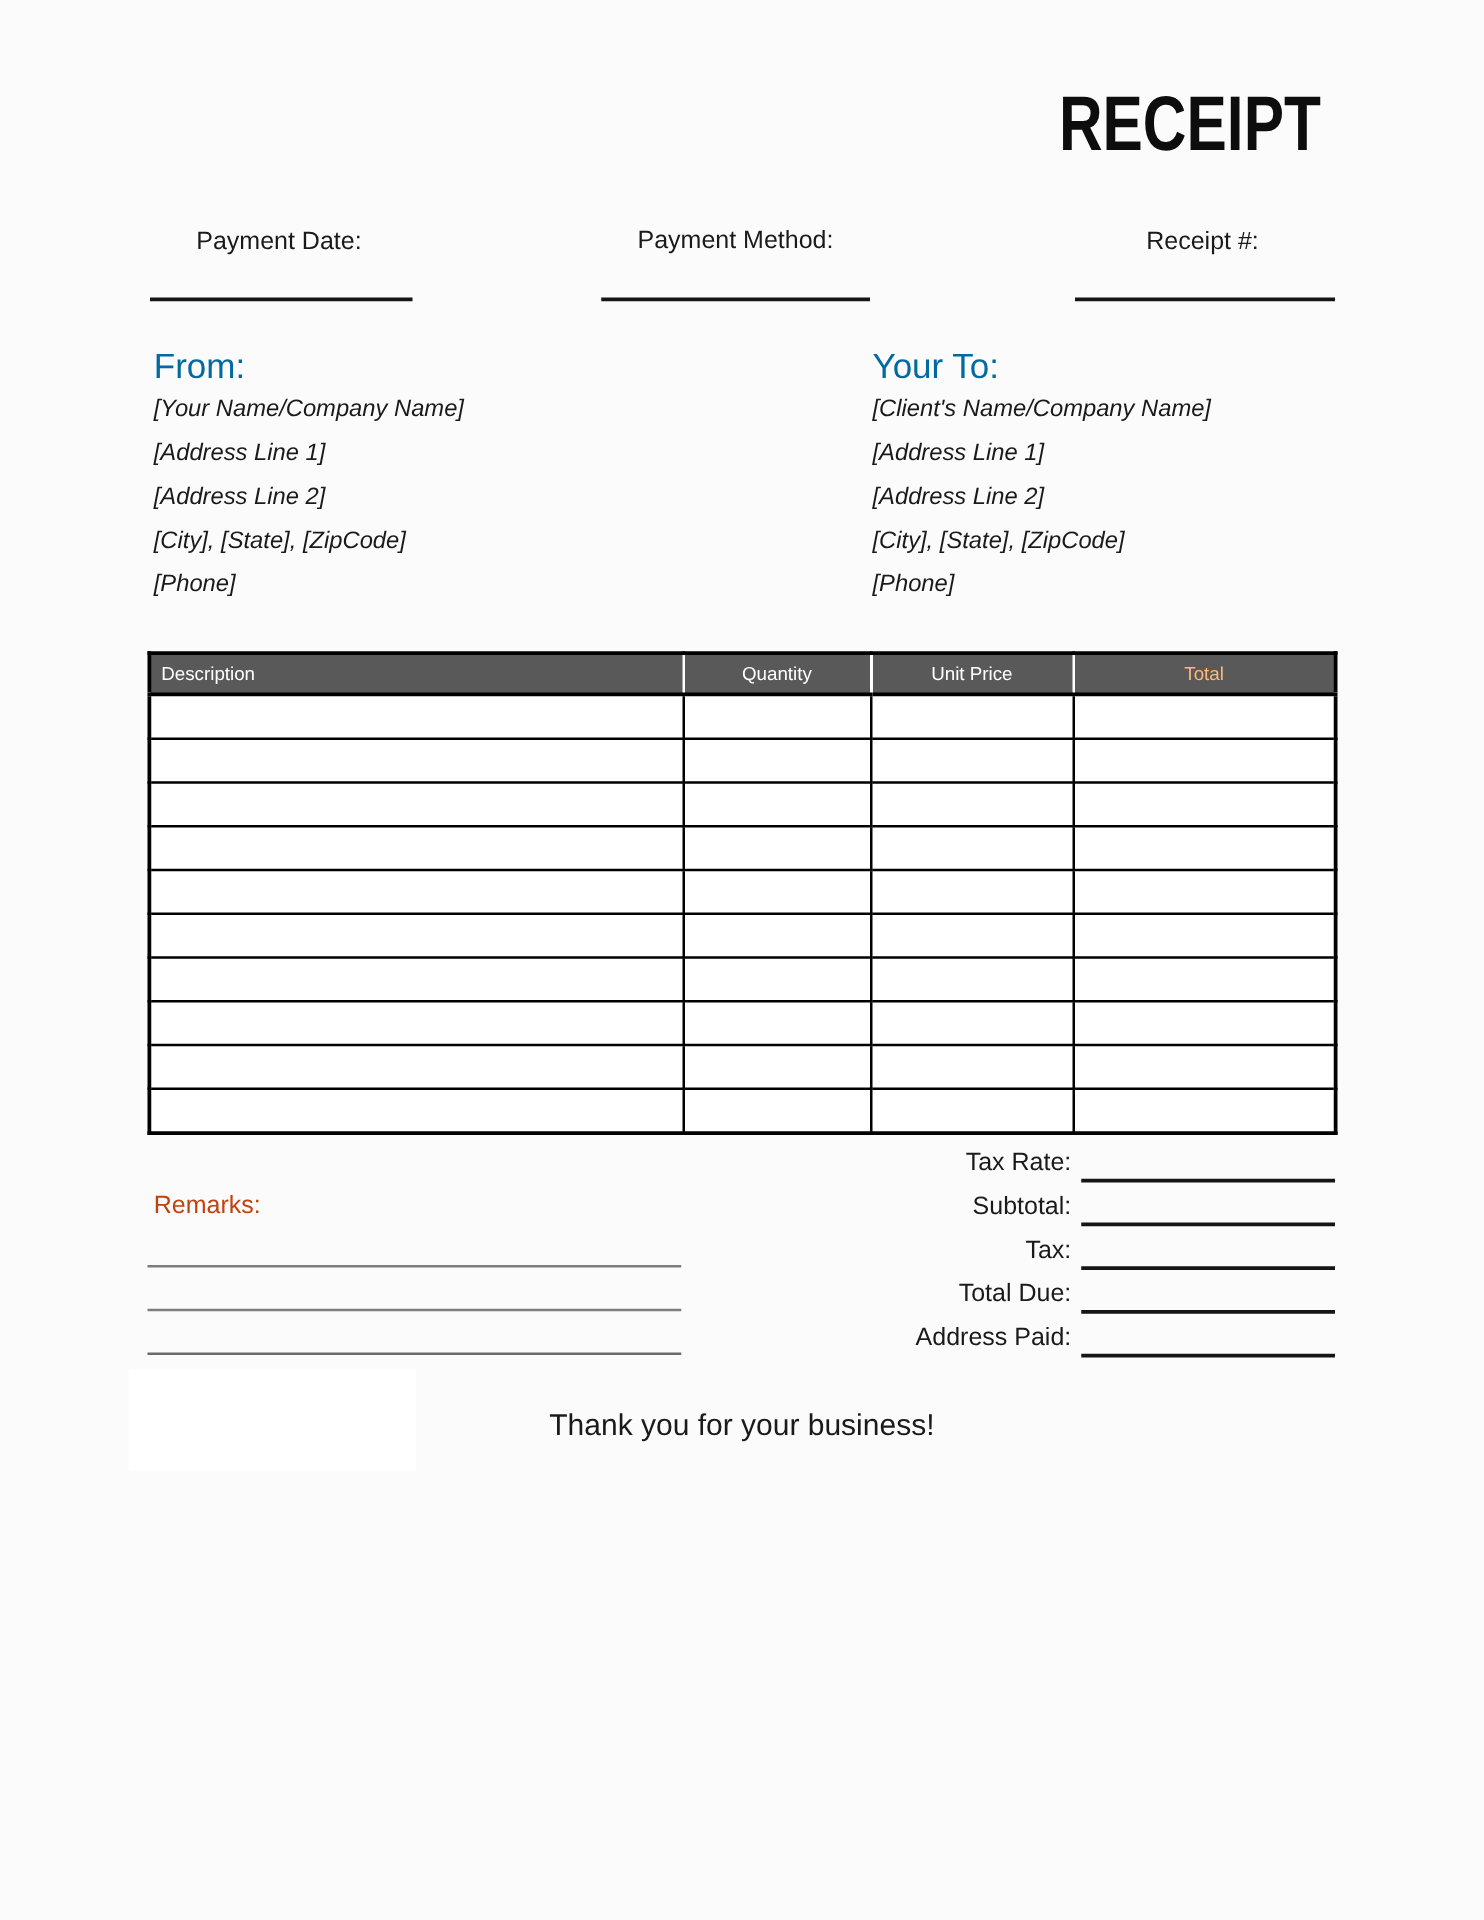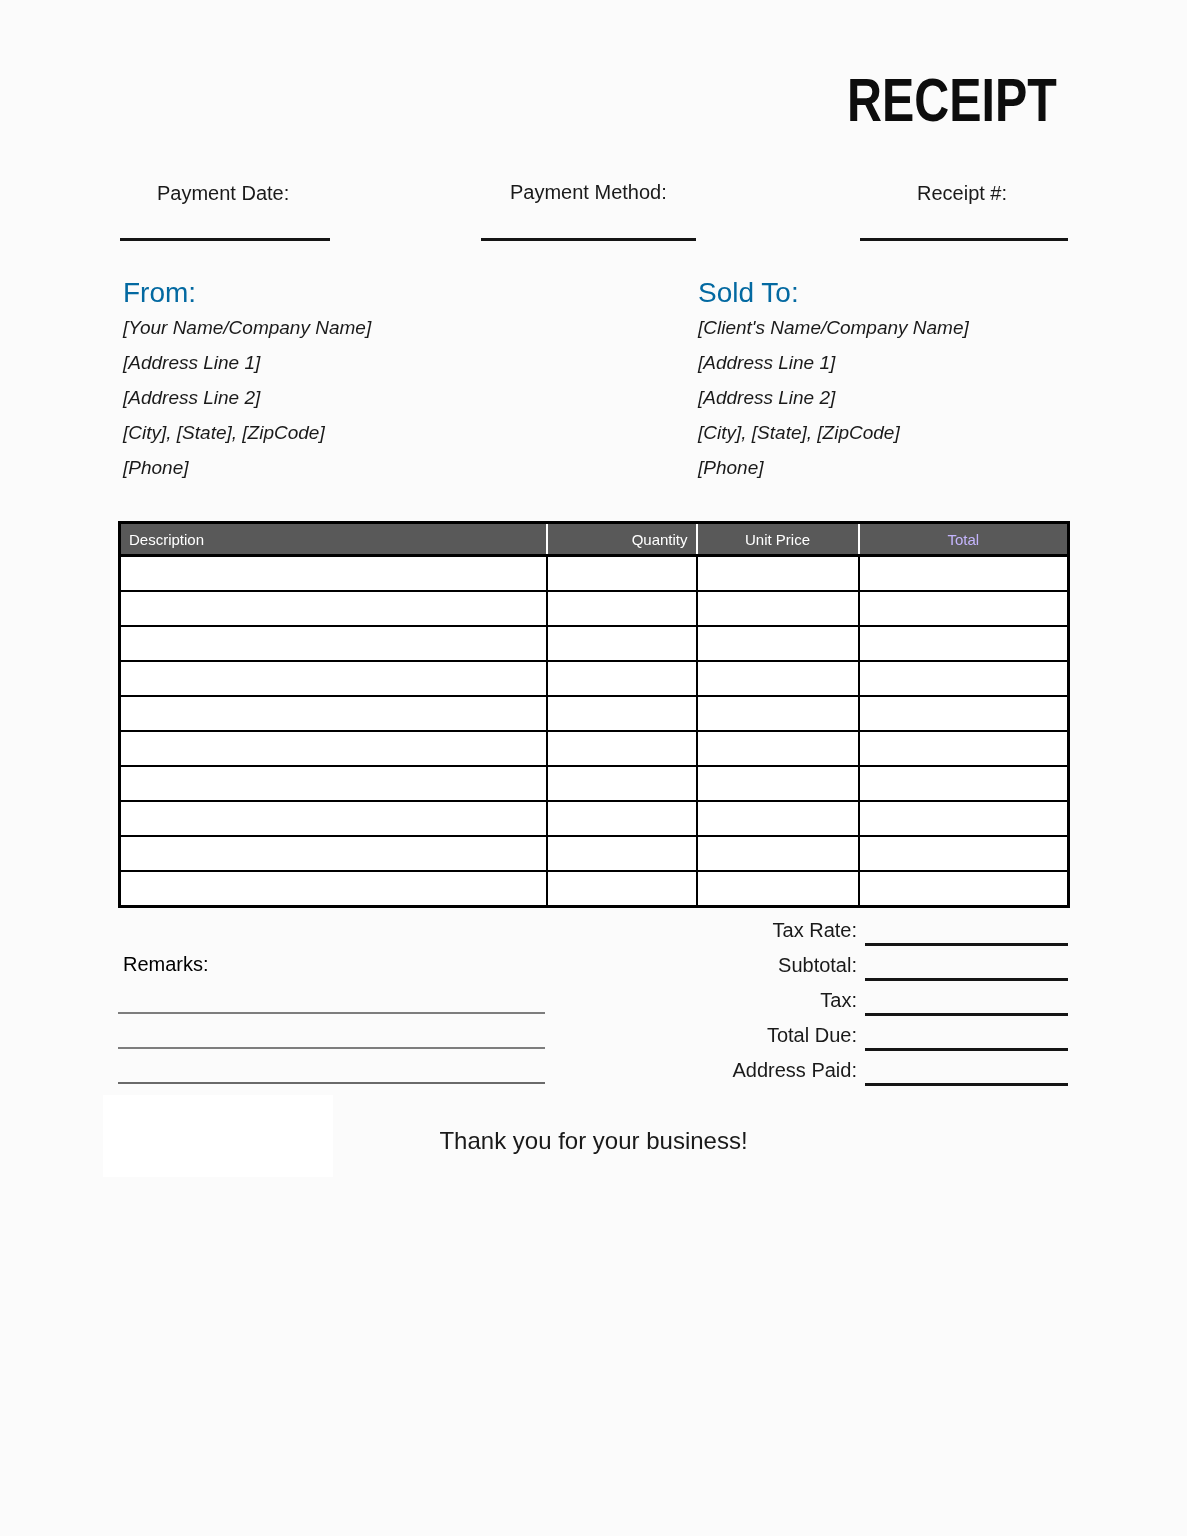--- a/index.html
+++ b/index.html
@@ -122,21 +122,21 @@
     background: #151515;
   }
 
   
   .remarks-label {
     position: absolute;
     left: 123px;
     top: 952px;
     font-size: 20px;
     line-height: 24px;
-    color: #000000;
+    color: #c2410c;
   }
   .remarks-line {
     position: absolute;
     left: 118px;
     width: 427px;
     height: 2px;
     background: #7d7d7d;
   }
   .remarks-line-1 { top: 1012px; }
   .remarks-line-2 { top: 1047px; }
@@ -181,41 +181,41 @@
   <div class="party-block party-from">
     <div class="party-heading">From:</div>
     <div class="party-line">[Your Name/Company Name]</div>
     <div class="party-line">[Address Line 1]</div>
     <div class="party-line">[Address Line 2]</div>
     <div class="party-line">[City], [State], [ZipCode]</div>
     <div class="party-line">[Phone]</div>
   </div>
 
   <div class="party-block party-soldto">
-    <div class="party-heading">Sold To:</div>
+    <div class="party-heading">Your To:</div>
     <div class="party-line">[Client's Name/Company Name]</div>
     <div class="party-line">[Address Line 1]</div>
     <div class="party-line">[Address Line 2]</div>
     <div class="party-line">[City], [State], [ZipCode]</div>
     <div class="party-line">[Phone]</div>
   </div>
 
   <table class="items-table">
     <colgroup>
       <col style="width:427px">
       <col style="width:150px">
       <col style="width:162px">
       <col style="width:210px">
     </colgroup>
     <thead>
       <tr>
         <th style="background: rgb(89, 89, 89); color: rgb(255, 255, 255);">Description</th>
-        <th class="center" style="background: rgb(89, 89, 89); color: rgb(255, 255, 255); text-align: right;">Quantity</th>
+        <th class="center" style="background: rgb(89, 89, 89); color: rgb(255, 255, 255);">Quantity</th>
         <th class="center" style="background: rgb(89, 89, 89); color: rgb(255, 255, 255); text-align: center;">Unit Price</th>
-        <th class="center" style="background: rgb(89, 89, 89); color: #c4b5fd;">Total</th>
+        <th class="center" style="background: rgb(89, 89, 89); color: #fdba74;">Total</th>
       </tr>
     </thead>
     <tbody id="items-body">
         <tr>
           <td></td>
           <td></td>
           <td></td>
           <td></td>
         </tr>
         <tr>

